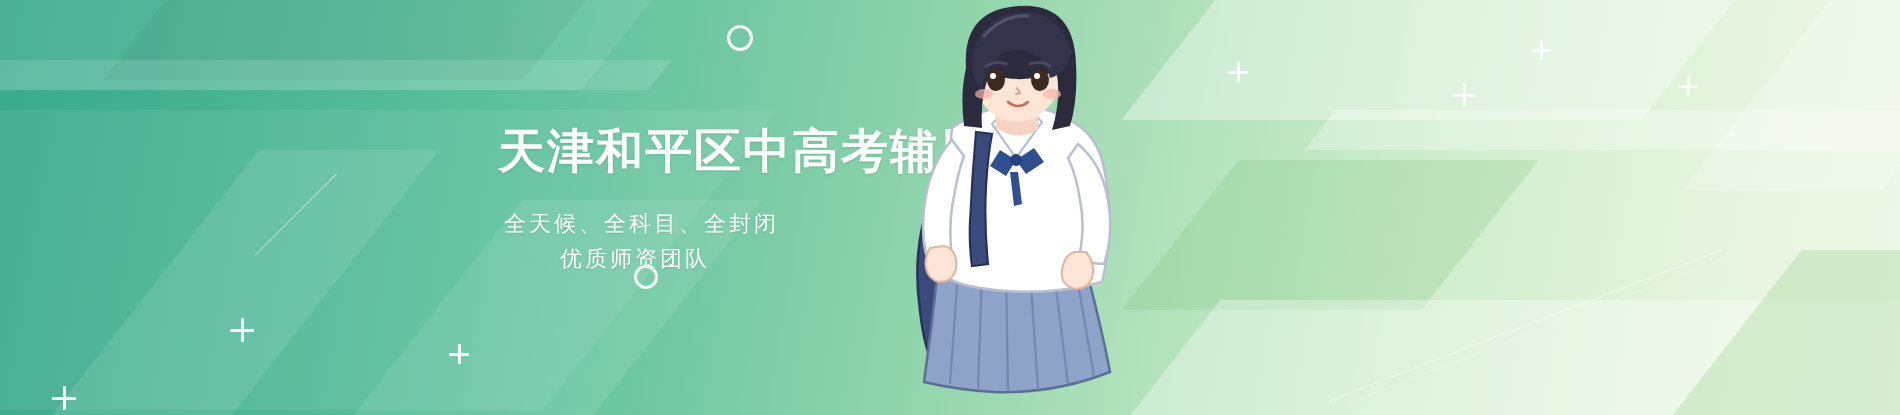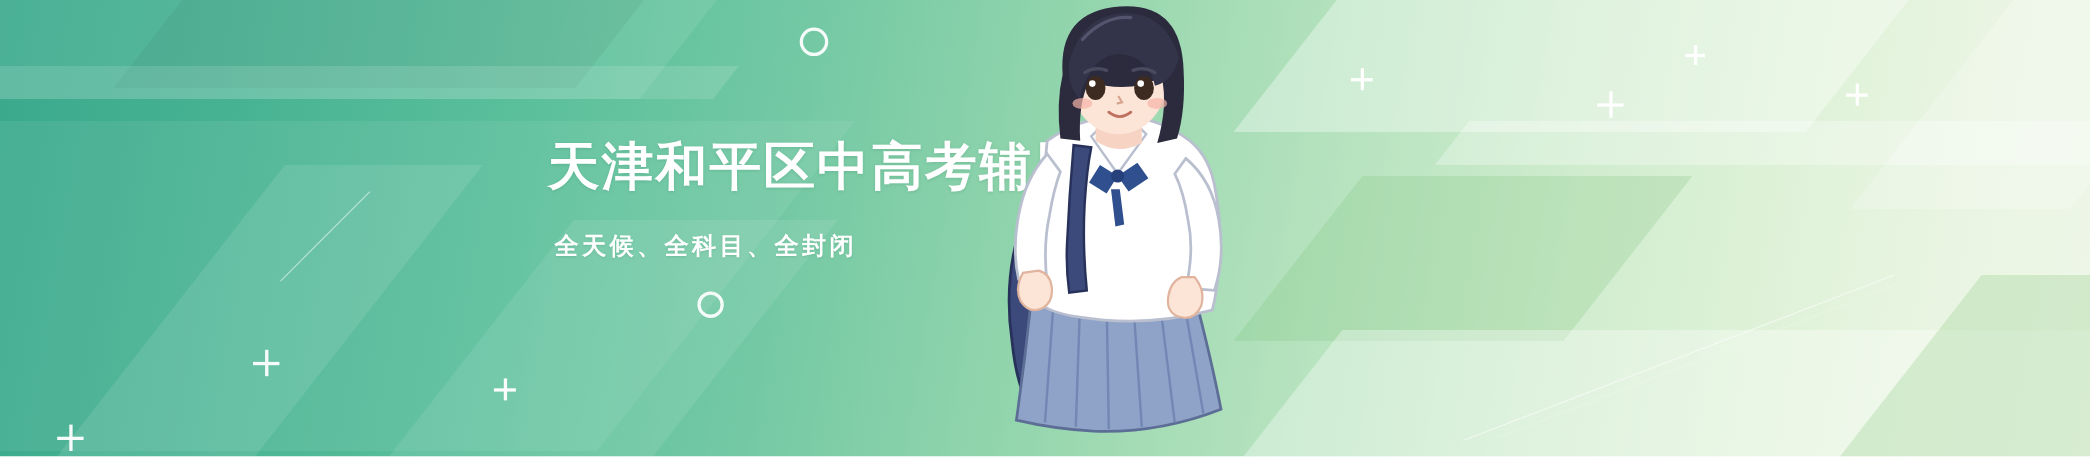--- a/index.html
+++ b/index.html
@@ -121,21 +121,21 @@
     font-weight:bold;
     letter-spacing:2px;
     color:#ffffff;
     white-space:nowrap;
     text-shadow:0 1px 3px rgba(40,110,80,0.20);
   }
   .sub-line{
     position:absolute;
     margin:0;
     font-size:22px;
-    font-weight:bold;
+    font-weight:normal;
     letter-spacing:3px;
     color:#ffffff;
     white-space:nowrap;
     text-shadow:0 1px 2px rgba(40,110,80,0.18);
   }
   #sub-line-1{left:504px;top:209px;}
   #sub-line-2{left:560px;top:244px;}
 
   
   #illustration{
@@ -171,20 +171,21 @@
   <div class="deco-plus" style="left:52px;top:386px;width:24px;height:24px;"></div>
   <div class="deco-plus" style="left:449px;top:344px;width:20px;height:20px;"></div>
   <div class="deco-plus" style="left:1452px;top:83px;width:24px;height:24px;"></div>
   <div class="deco-plus" style="left:1228px;top:62px;width:20px;height:20px;"></div>
   <div class="deco-plus" style="left:1678px;top:76px;width:20px;height:20px;"></div>
   <div class="deco-plus" style="left:1532px;top:41px;width:18px;height:18px;"></div>
 
   <div id="text-block">
     <h1 id="main-title">天津和平区中高考辅导</h1>
     <p class="sub-line" id="sub-line-1">全天候、全科目、全封闭</p>
+    <p class="sub-line" id="sub-line-2">优质师资团队</p>
   </div>
 
   <div id="illustration">
     <svg width="320" height="415" viewBox="0 0 320 415" xmlns="http://www.w3.org/2000/svg">
       <defs>
         <clipPath id="bodyclip">
             <rect x="0" y="0" width="320" height="415"></rect>
           </clipPath>
       </defs>
       <g clip-path="url(#bodyclip)">

